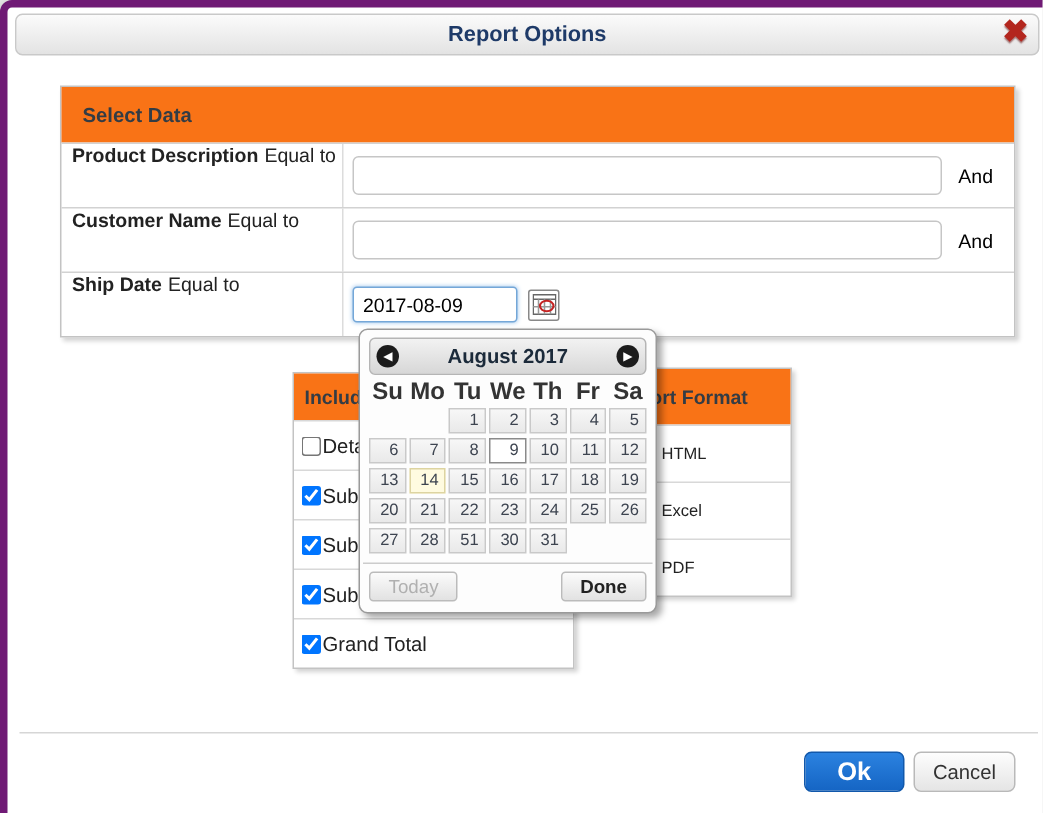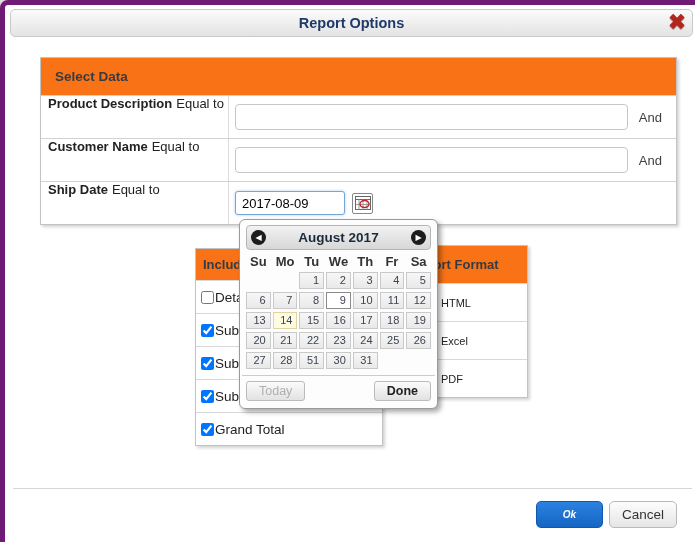--- a/index.html
+++ b/index.html
@@ -18,21 +18,21 @@
   .sec-head{background:#f97316;font-weight:bold;color:#333c45;display:flex;align-items:center;}
   
   .sel-table{left:35px;top:52px;width:635px;}
   .sel-table .sec-head{height:37px;font-size:13.5px;padding-left:14px;}
   .frow{height:42px;display:flex;align-items:center;border-top:1px solid #d2d2d2;position:relative;}
   .flabel{width:180px;align-self:stretch;display:flex;align-items:flex-start;padding-left:7px;
           border-right:1px solid #dcdcdc;font-size:13px;color:#222;}
   .flabel b{margin-right:4px;}
   .ftext{margin-left:6px;width:393px;height:26px;border:1px solid #c6c6c6;border-radius:4px;
          font-size:13px;padding:0 6px;box-sizing:border-box;outline:none;}
-  .and{margin-left:auto;margin-right:14px;font-size:13px;color:#404040;}
+  .and{margin-left:auto;margin-right:14px;font-size:13px;color:#000000;}
   .fdate{margin-left:6px;width:110px;height:24px;border:1px solid #74a7d8;border-radius:3px;
          box-shadow:0 0 3px #a9cbed;font-size:13px;padding:0 6px;box-sizing:border-box;outline:none;}
   .calbtn{margin-left:7px;width:21px;height:21px;background:#fff;border:1px solid #888;border-radius:2px;
           padding:1px;display:flex;align-items:center;justify-content:center;cursor:pointer;}
   
   .inc-table{left:190px;top:243px;width:186px;z-index:1;}
   .inc-table .sec-head{height:31px;font-size:13px;padding-left:7px;}
   .irow{height:32px;display:flex;align-items:center;border-top:1px solid #d8d8d8;font-size:13.5px;
         color:#222;padding-left:5px;cursor:pointer;white-space:nowrap;overflow:hidden;}
   .irow input{margin:0 1px 0 0;width:13px;height:13px;}
@@ -44,37 +44,37 @@
   
   .datepicker{position:absolute;left:234px;top:214px;width:197px;background:#fdfdfd;border:1px solid #9a9a9a;
               border-radius:6px;box-shadow:3px 3px 5px rgba(0,0,0,.35);z-index:10;padding-bottom:5px;}
   .dp-head{margin:5px 6px 4px;height:23px;background:linear-gradient(#f2f2f2,#d7d7d7);border:1px solid #b5b5b5;
            border-radius:4px;display:flex;align-items:center;justify-content:space-between;padding:0 4px;}
   .navbtn{width:15px;height:15px;background:#1c1c1c;border-radius:50%;display:flex;align-items:center;
           justify-content:center;cursor:pointer;}
   .navbtn span{color:#fff;font-size:8px;line-height:1;}
   .dp-title{font-size:13.5px;font-weight:bold;color:#1b2a3a;}
   .dow-row{display:grid;grid-template-columns:repeat(7,1fr);margin:4px 6px 2px;column-gap:2px;}
-  .dow{font-size:13px;font-weight:bold;color:#333;text-align:center;height:16px;line-height:16px;}
+  .dow{font-size:16px;font-weight:bold;color:#333;text-align:center;height:16px;line-height:16px;}
   .dgrid{display:grid;grid-template-columns:repeat(7,1fr);gap:3px 2px;margin:2px 6px 0;}
   .dcell{height:15px;line-height:15px;font-size:11px;color:#3d4450;text-align:right;padding-right:4px;
          background:linear-gradient(#f7f7f7,#e9e9e9);border:1px solid #c9c9c9;cursor:pointer;}
   .dcell.empty{background:none;border:none;cursor:default;}
   .dcell.sel{background:#fff;border:1px solid #8a8a8a;}
   .dcell.today{background:#fffbe0;border:1px solid #ddd4a1;}
   .dp-foot{border-top:1px solid #ccc;margin:6px 2px 0;padding:5px 4px 2px;display:flex;justify-content:space-between;}
   .dpbtn{background:linear-gradient(#fbfbfb,#e2e2e2);border:1px solid #bbb;border-radius:3px;
          font-size:12.5px;padding:2px 12px;font-family:inherit;cursor:pointer;}
   .dpbtn.today{color:#b0b0b0;}
   .dpbtn.done{color:#222;font-weight:bold;}
   
   .footline{position:absolute;left:8px;top:483px;width:679px;height:1px;background:#d6d6d6;}
   .ok{position:absolute;left:531px;top:496px;width:67px;height:27px;background:linear-gradient(#2b82e0,#1565c4);
-      border:1px solid #1158ab;border-radius:5px;color:#fff;font-weight:bold;font-size:10px;
-      font-family:inherit;cursor:pointer;font-style:italic;}
+      border:1px solid #1158ab;border-radius:5px;color:#fff;font-weight:bold;font-size:17px;
+      font-family:inherit;cursor:pointer;}
   .cancel{position:absolute;left:604px;top:496px;width:68px;height:27px;background:linear-gradient(#fdfdfd,#e5e5e5);
       border:1px solid #b9b9b9;border-radius:5px;color:#333;font-size:13.5px;font-family:inherit;cursor:pointer;}
 </style>
 </head>
 <body>
 
 <div class="dialog">
 
   <div class="titlebar">
     <span class="title">Report Options</span>

